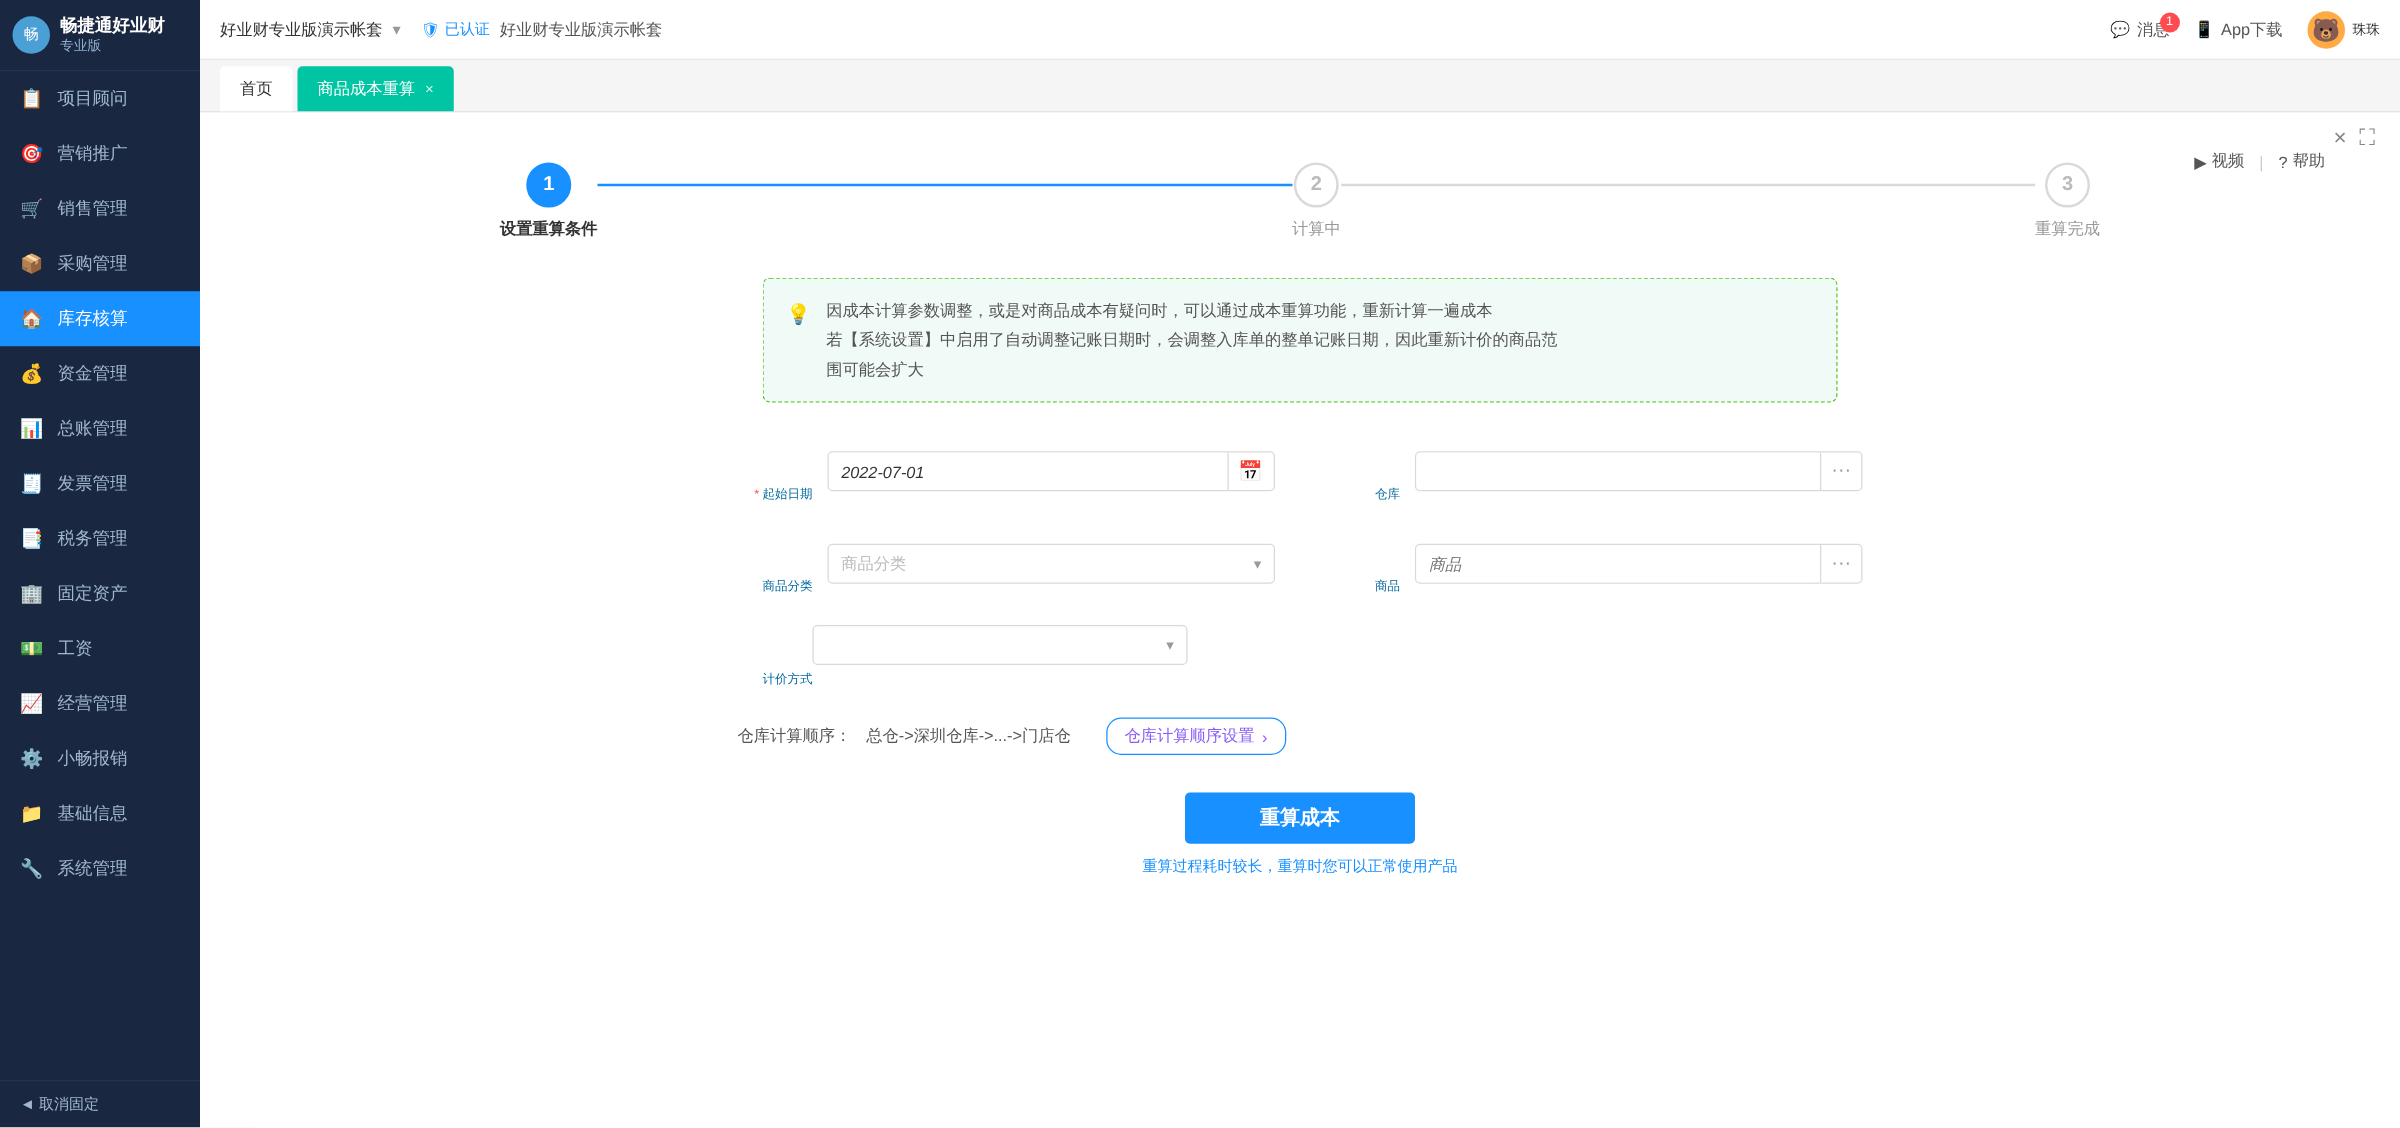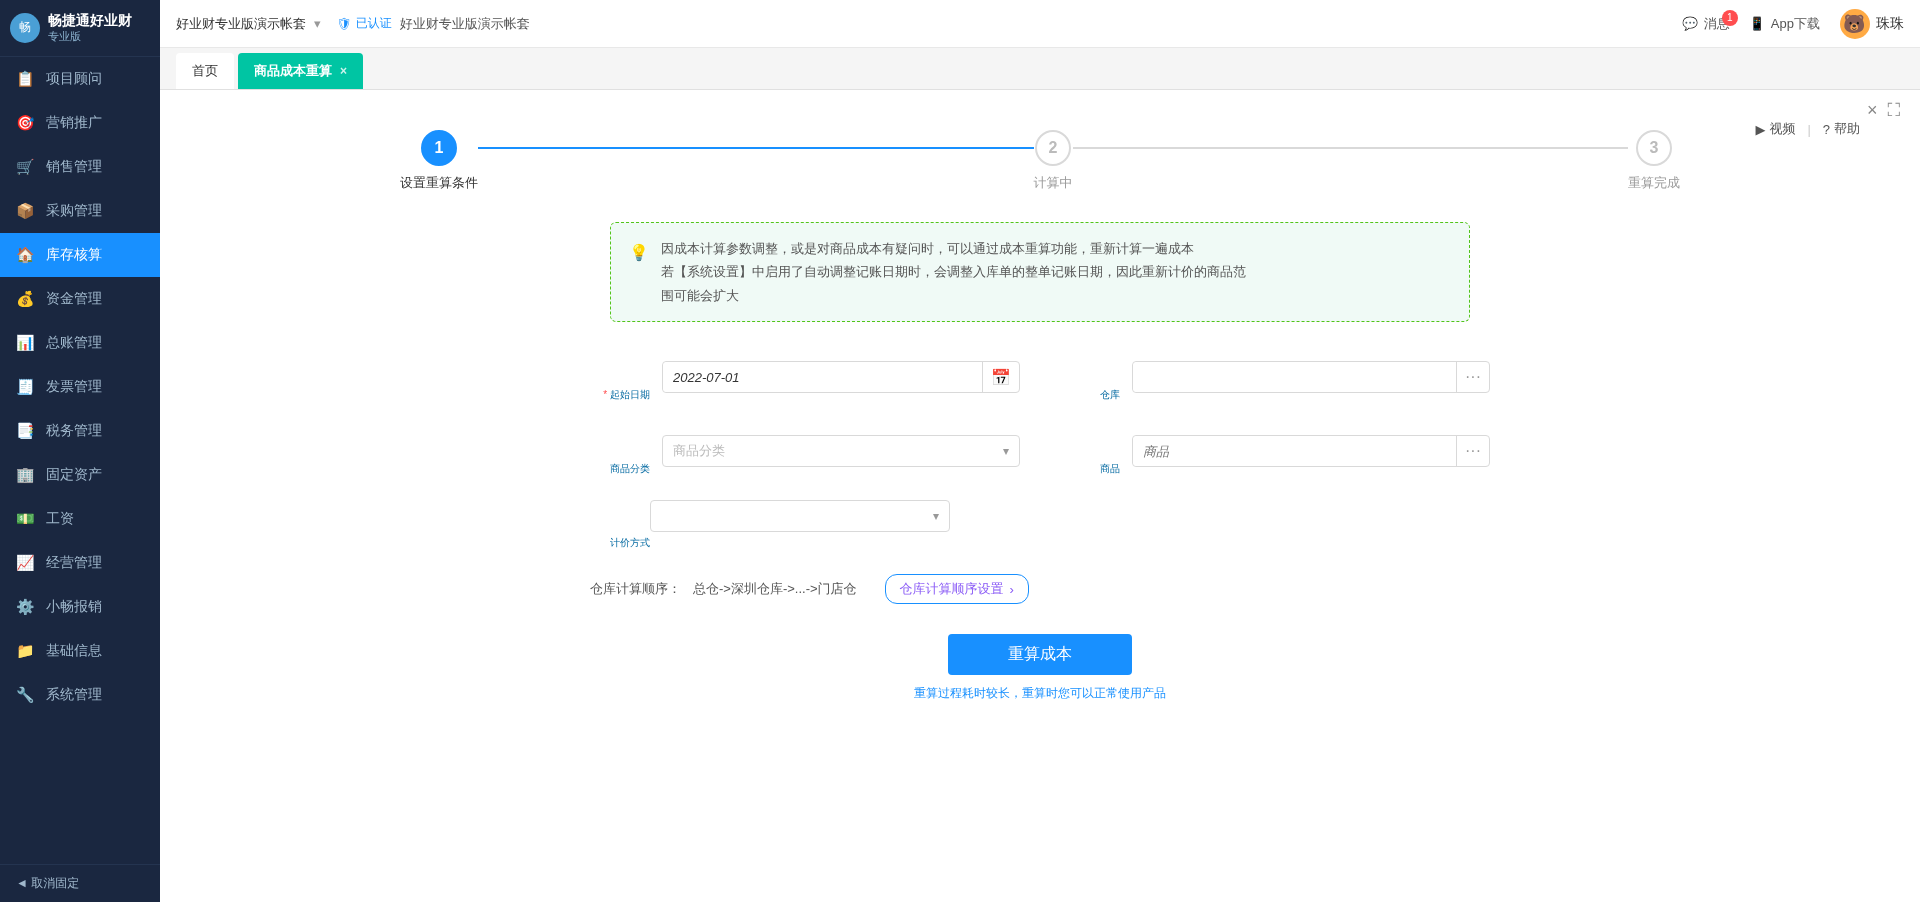--- a/index.html
+++ b/index.html
@@ -131,21 +131,21 @@
     .topbar-avatar {
       width: 30px;
       height: 30px;
       border-radius: 50%;
       background: #ffaa44;
       display: flex;
       align-items: center;
       justify-content: center;
       overflow: hidden;
     }
-    .topbar-username { font-size: 14px; color: #333; }
+    .topbar-username { font-size: 11px; color: #333; }
 
     
     .tabs-bar {
       height: 42px;
       background: #f5f5f5;
       border-bottom: 1px solid #e0e0e0;
       display: flex;
       align-items: flex-end;
       padding: 0 16px;
       flex-shrink: 0;
@@ -158,21 +158,21 @@
       gap: 8px;
       font-size: 13px;
       cursor: pointer;
       border-radius: 4px 4px 0 0;
       color: #555;
       background: #e8e8e8;
     }
     .tab.active {
       background: #00c5a3;
       color: white;
-      font-weight: 700;
+      font-weight: 400;
     }
     .tab-home {
       background: white;
       color: #333;
       margin-right: 2px;
     }
     .tab-close {
       font-size: 12px;
       opacity: 0.8;
       cursor: pointer;
@@ -239,21 +239,21 @@
       background: white;
       border-color: #d9d9d9;
       color: #bbb;
     }
     .step-label {
       margin-top: 8px;
       font-size: 13px;
       color: #999;
       white-space: nowrap;
     }
-    .step-label.active { color: #333; font-weight: 400; }
+    .step-label.active { color: #333; font-weight: 700; }
     .step-line {
       flex: 1;
       height: 2px;
       background: #d9d9d9;
       margin: 17px 0 0 0;
       min-width: 200px;
     }
     .step-line.active { background: #1890ff; }
 
     
@@ -395,21 +395,21 @@
       margin-top: 30px;
     }
     .recalculate-btn {
       background: #1890ff;
       color: white;
       border: none;
       padding: 10px 60px;
       border-radius: 4px;
       font-size: 16px;
       cursor: pointer;
-      font-weight: 400;
+      font-weight: 700;
     }
     .recalculate-note {
       color: #1890ff;
       font-size: 12px;
       margin-top: 10px;
     }
 
     
     .pricing-field {
       display: flex;

